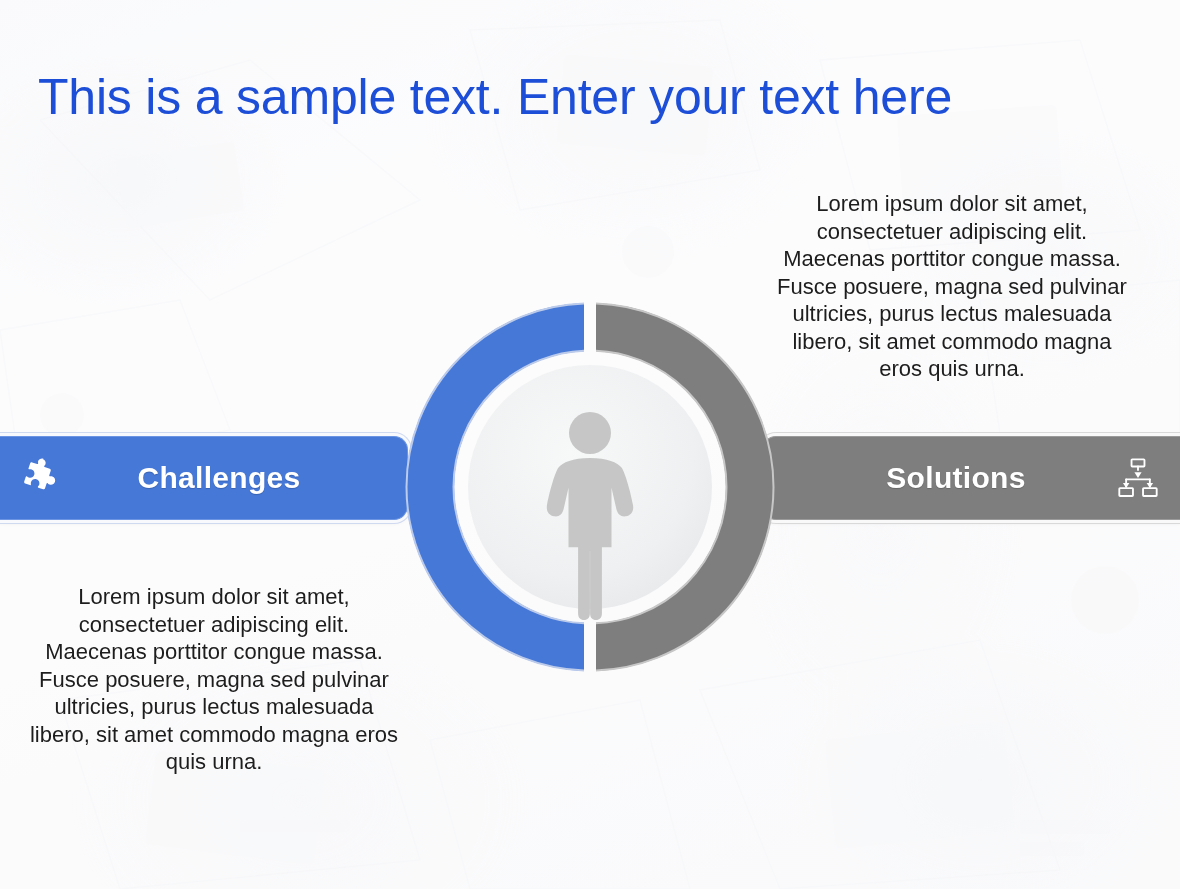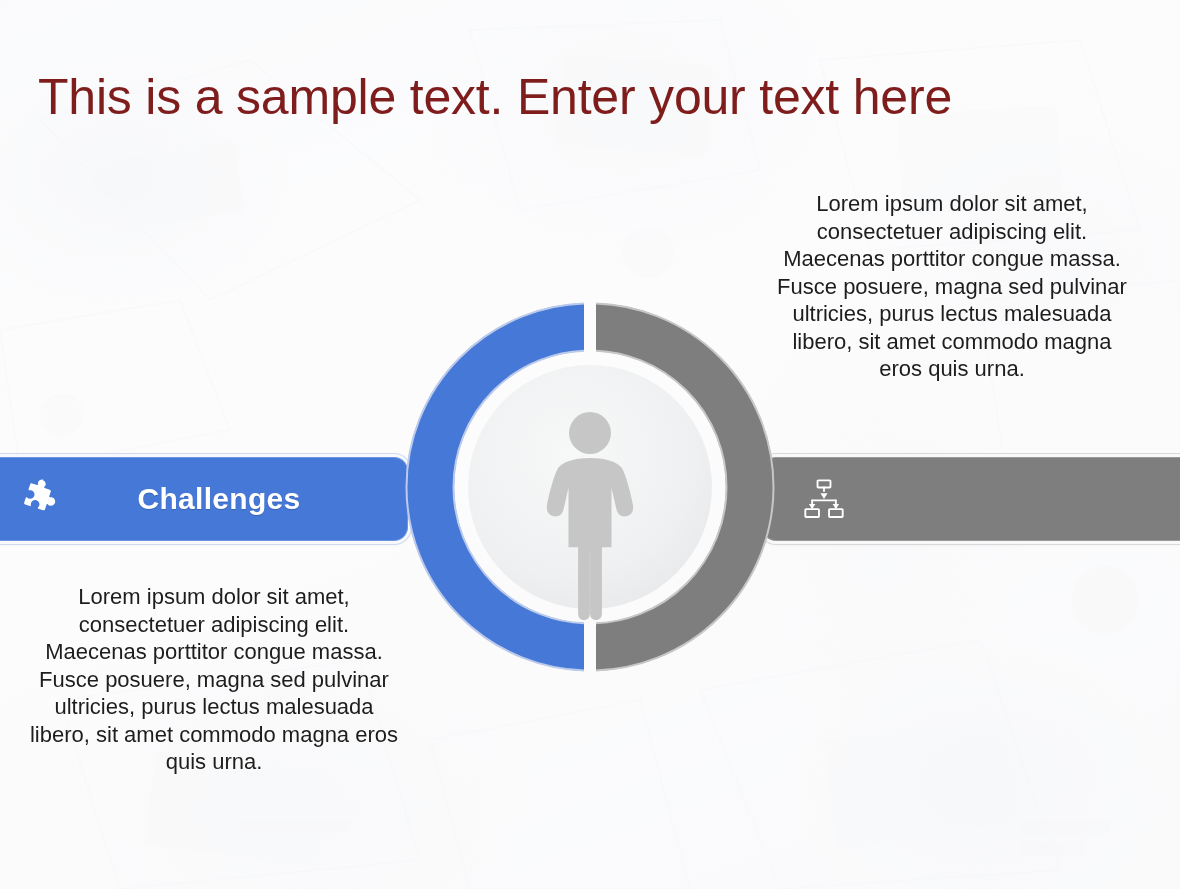--- a/index.html
+++ b/index.html
@@ -52,21 +52,21 @@
 
   
   #slide-title {
     position: absolute;
     left: 38px;
     top: 36px;
     width: 1060px;
     font-size: 50px;
     line-height: 1.08;
     font-weight: 400;
-    color: #7f1d1d;
+    color: #1d4ed8;
     letter-spacing: -0.2px;
     white-space: nowrap;
   }
 
   
   .body-text {
     position: absolute;
     font-size: 22px;
     line-height: 1.25;
     color: #1d1d1d;
@@ -79,21 +79,21 @@
   }
   #left-body {
     left: 28px;
     top: 561px;
     width: 372px;
   }
 
   
   .banner {
     position: absolute;
-    top: 457px;
+    top: 436px;
     height: 84px;
     box-sizing: border-box;
     display: flex;
     align-items: center;
   }
   .banner-shell {
     position: absolute;
     inset: 0;
     border-radius: 14px;
   }
@@ -217,20 +217,21 @@
         <g transform="rotate(18 32 32)">
           <path fill="#ffffff" d="M24.5 6.5c3.4 0 6.2 2.5 6.2 5.6 0 1-.3 1.9-.8 2.7-.4.7.1 1.6.9 1.6h7.4c1.2 0 2.2 1 2.2 2.2v6.6c0 .9.9 1.4 1.7 1 .8-.5 1.8-.8 2.9-.8 3.2 0 5.8 2.7 5.8 6s-2.6 6-5.8 6c-1.1 0-2.1-.3-2.9-.8-.8-.4-1.7.1-1.7 1v6.6c0 1.2-1 2.2-2.2 2.2h-6.8c-.9 0-1.4-.9-1-1.7.5-.8.8-1.8.8-2.9 0-3.2-2.7-5.8-6-5.8s-6 2.6-6 6c0 1.1.3 2.1.8 2.9.4.8-.1 1.7-1 1.7h-6.8c-1.2 0-2.2-1-2.2-2.2v-7.1c0-.9.9-1.4 1.7-1 .8.5 1.8.8 2.9.8 3.2 0 5.8-2.7 5.8-6s-2.6-6-5.8-6c-1.1 0-2.1.3-2.9.8-.8.4-1.7-.1-1.7-1v-7.1c0-1.2 1-2.2 2.2-2.2h7.4c.8 0 1.3-.9.9-1.6-.5-.8-.8-1.7-.8-2.7 0-3.1 2.8-5.6 6.2-5.6z"></path>
         </g>
       </svg>
     </div>
     <span class="banner-label">Challenges</span>
   </div>
 
   <div class="banner" id="solutions-banner">
     <div class="banner-shell"></div>
+    <span class="banner-label">Solutions</span>
     <div class="banner-icon">
       <svg width="46" height="46" viewBox="0 0 64 64" xmlns="http://www.w3.org/2000/svg">
         <g fill="#ffffff" stroke="#ffffff" stroke-width="2.6" stroke-linejoin="round">
           <rect x="23" y="6" width="18" height="10" rx="1" fill="none"></rect>
           <rect x="6" y="46" width="19" height="11" rx="1" fill="none"></rect>
           <rect x="39" y="46" width="19" height="11" rx="1" fill="none"></rect>
         </g>
         <g fill="none" stroke="#ffffff" stroke-width="2.6" stroke-linecap="round">
           <path d="M32 16 L32 21"></path>
           <path d="M15.5 34 L15.5 44"></path>

